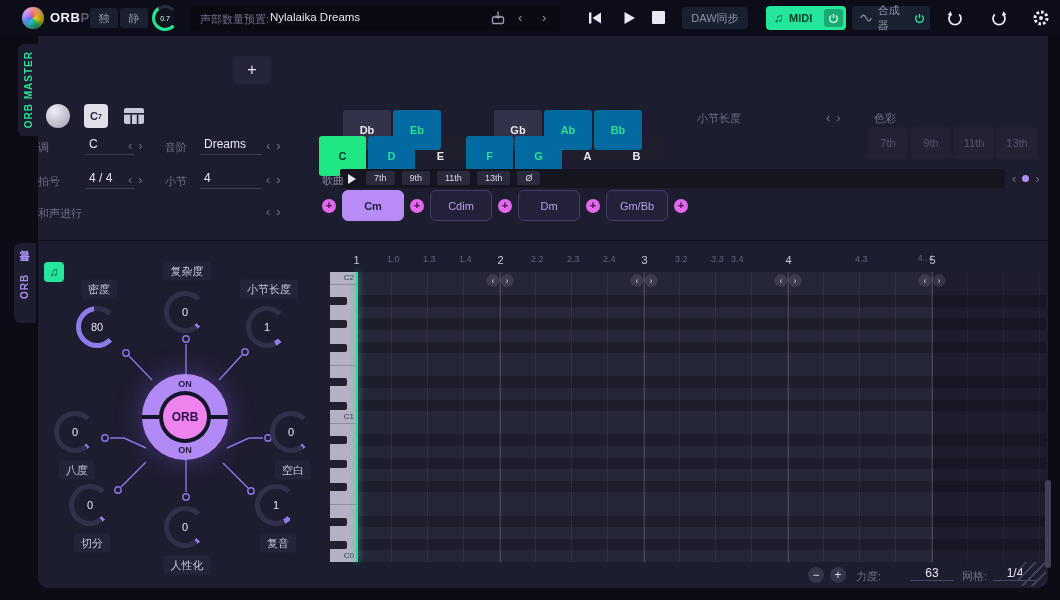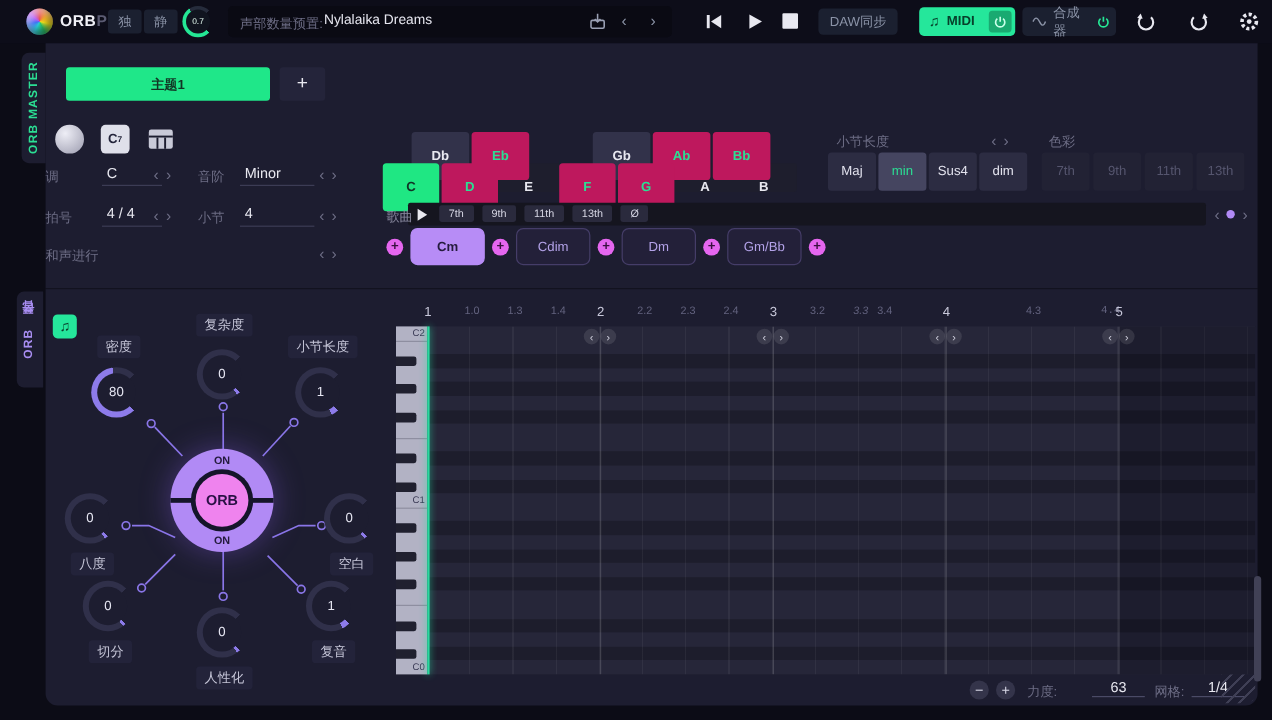--- a/index.html
+++ b/index.html
@@ -65,21 +65,21 @@
   
   .p-lab{color:#6d6d85;font-size:11px;}
   .p-val{border-bottom:1px solid #3c3c55;color:#e8e8f0;font-size:12px;padding:0 0 3px 4px;}
   .p-chev{color:#6d6d85;font-size:13px;letter-spacing:6px;}
 
   
   .nkey{border-radius:3px;display:flex;align-items:center;justify-content:center;
     font-size:11px;font-weight:bold;height:40px;position:absolute;text-align:right;}
   .nkey.plain{background:transparent;color:#e8e8f0;}
   .nkey.black-plain{background:#32324a;color:#e8e8f0;}
-  .nkey.inscale{background:#be185d;color:#2bdf94;}
+  .nkey.inscale{background:#0369a1;color:#2bdf94;}
   .nkey.root{background:#1fe783;color:#123326;}
   #white-strip{left:318px;top:136px;width:346px;height:24px;background:#1e1e2d;border-radius:2px;}
 
   
   .opt-btn{width:40px;height:32px;border-radius:3px;background:#2c2c42;color:#e3e3ee;
     font-size:11px;display:flex;align-items:center;justify-content:center;}
   .opt-btn.sel{background:#454560;color:#2bdf94;}
   .opt-btn.dim{background:#222234;color:#55556e;}
   #ctype-row{left:690px;top:127px;display:flex;gap:2px;}
   #color-row{left:868px;top:127px;display:flex;gap:3px;}
@@ -235,37 +235,36 @@
   </div>
 
   <div id="panel" class="abs"></div>
   <div id="tab-master" class="abs side-tab">
       <span class="vtext">ORB MASTER</span>
     </div>
   <div id="tab-module" class="abs side-tab">
       <span class="vtext">ORB 琶音</span>
     </div>
 
-  <div id="theme-tab" class="abs">主题1</div>
   <div id="theme-add" class="abs">+</div>
 
   <div id="ic-orb" class="abs"></div>
   <div id="ic-c7" class="abs">C<sup>7</sup></div>
   <svg id="ic-grid" class="abs" width="24" height="22" viewBox="0 0 24 22">
     <rect x="2" y="3" width="20" height="16" rx="2" fill="#c9cad8"></rect>
     <rect x="2" y="8" width="20" height="1.6" fill="#1d1d30"></rect>
     <rect x="8.4" y="9.6" width="1.6" height="9.4" fill="#1d1d30"></rect>
     <rect x="14.8" y="9.6" width="1.6" height="9.4" fill="#1d1d30"></rect>
   </svg>
 
   <span class="abs p-lab" style="left:38px;top:140px;">调</span>
   <span class="abs p-val" style="left:85px;top:137px;width:50px;">C</span>
   <span class="abs p-chev" style="left:128px;top:138px;">‹›</span>
   <span class="abs p-lab" style="left:165px;top:140px;">音阶</span>
-  <span class="abs p-val" style="left:200px;top:137px;width:62px;">Minor</span>
+  <span class="abs p-val" style="left:200px;top:137px;width:62px;">Dreams</span>
   <span class="abs p-chev" style="left:266px;top:138px;">‹›</span>
 
   <span class="abs p-lab" style="left:38px;top:174px;">拍号</span>
   <span class="abs p-val" style="left:85px;top:171px;width:50px;">4 / 4</span>
   <span class="abs p-chev" style="left:128px;top:172px;">‹›</span>
   <span class="abs p-lab" style="left:165px;top:174px;">小节</span>
   <span class="abs p-val" style="left:200px;top:171px;width:62px;">4</span>
   <span class="abs p-chev" style="left:266px;top:172px;">‹›</span>
 
   <span class="abs p-lab" style="left:38px;top:206px;">和声进行</span>
@@ -284,26 +283,20 @@
       <div class="abs nkey inscale" style="left: 368px; top: 136px; width: 47px;">D</div>
       <div class="abs nkey plain" style="left: 417px; top: 136px; width: 47px;">E</div>
       <div class="abs nkey inscale" style="left: 466px; top: 136px; width: 47px;">F</div>
       <div class="abs nkey inscale" style="left: 515px; top: 136px; width: 47px;">G</div>
       <div class="abs nkey plain" style="left: 564px; top: 136px; width: 47px;">A</div>
       <div class="abs nkey plain" style="left: 613px; top: 136px; width: 47px;">B</div>
     </div>
 
   <span class="abs p-lab" style="left:697px;top:111px;">小节长度</span>
   <span class="abs p-chev" style="left:826px;top:110px;">‹›</span>
-  <div id="ctype-row" class="abs">
-      <div class="opt-btn">Maj</div>
-      <div class="opt-btn sel">min</div>
-      <div class="opt-btn">Sus4</div>
-      <div class="opt-btn">dim</div>
-    </div>
   <span class="abs p-lab" style="left:874px;top:111px;">色彩</span>
   <div id="color-row" class="abs">
       <div class="opt-btn dim">7th</div>
       <div class="opt-btn dim">9th</div>
       <div class="opt-btn dim">11th</div>
       <div class="opt-btn dim">13th</div>
     </div>
 
   <div id="song-band" class="abs"></div>
   <span id="song-label" class="abs">歌曲</span>

